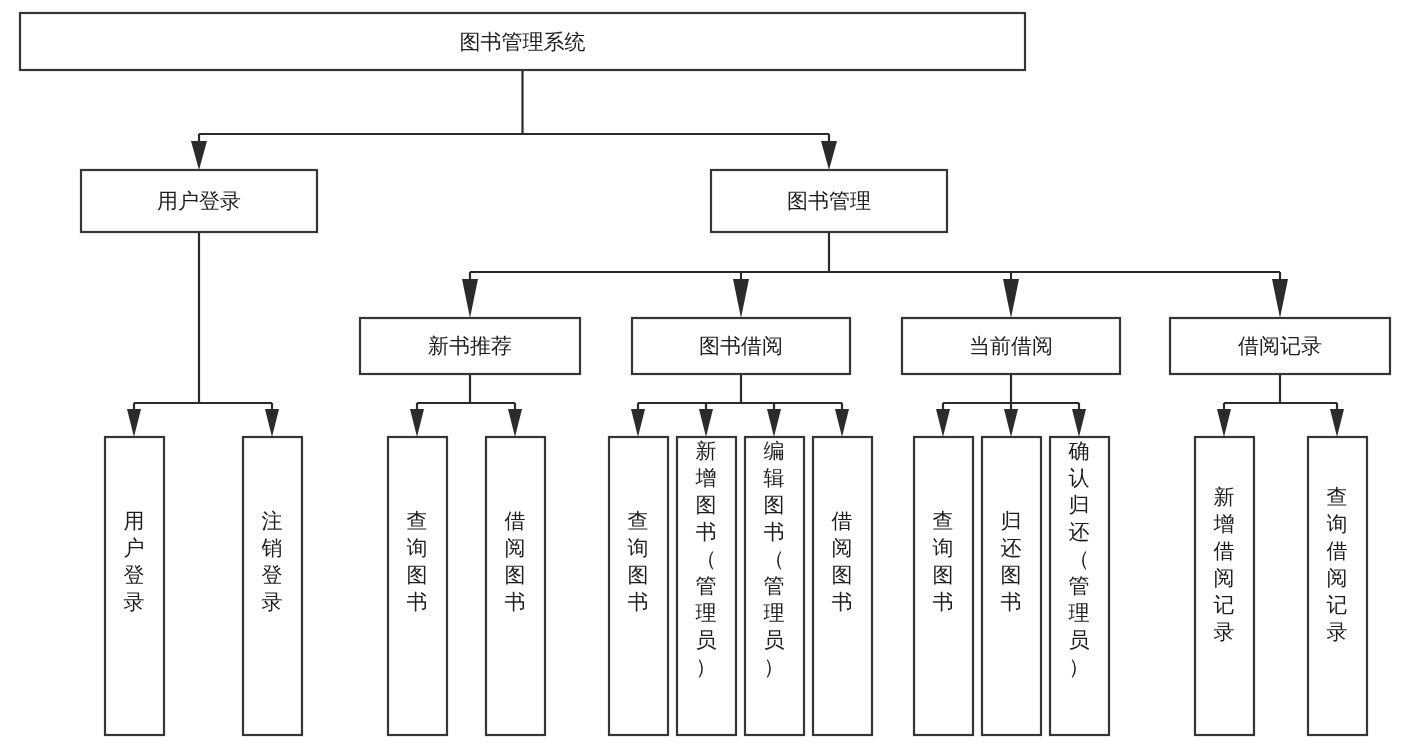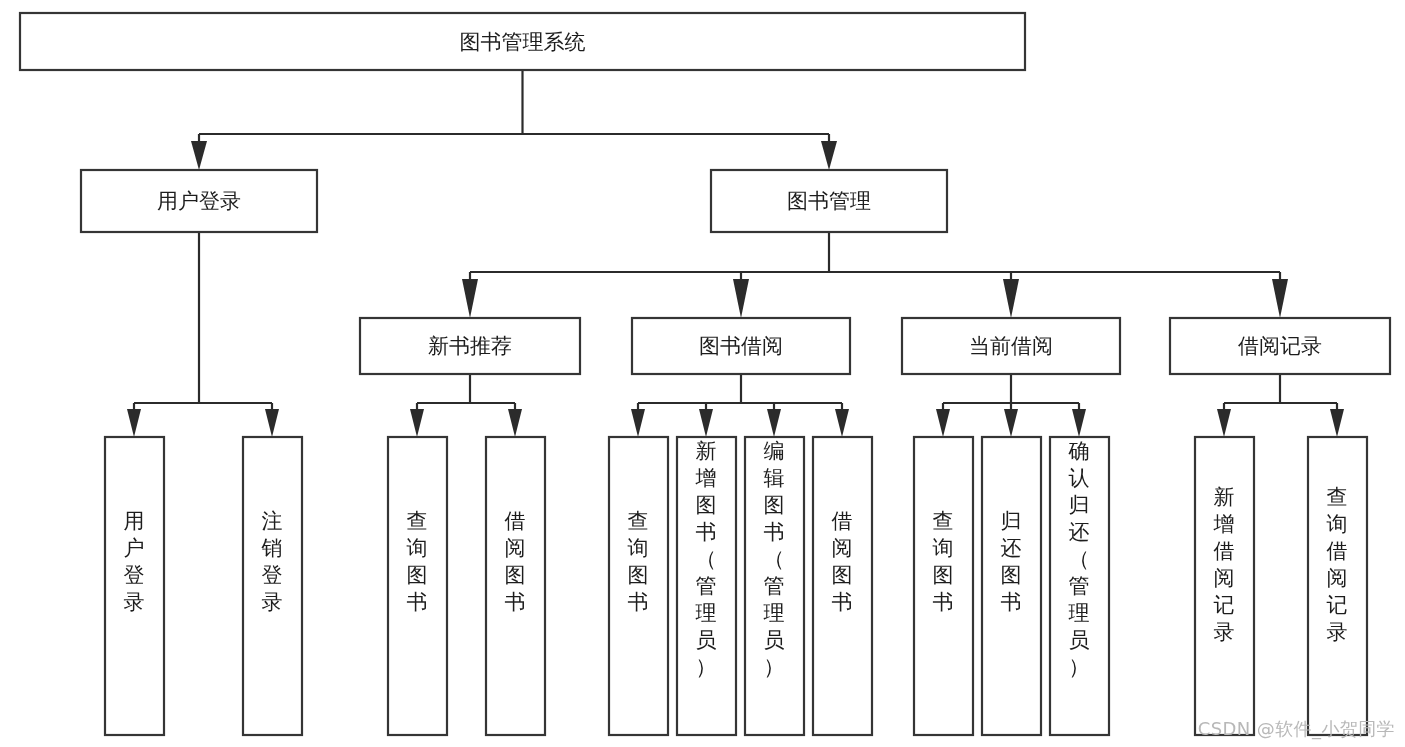--- a/index.html
+++ b/index.html
@@ -241,15 +241,14 @@
       <text class="node-label-vertical" x="1224" y="504"><tspan x="1224" dy="0">新</tspan><tspan x="1224" dy="27">增</tspan><tspan x="1224" dy="27">借</tspan><tspan x="1224" dy="27">阅</tspan><tspan x="1224" dy="27">记</tspan><tspan x="1224" dy="27">录</tspan></text>
     </g>
 
     <g>
       <rect class="node-box" x="1308" y="437" width="59" height="298"></rect>
       <text class="node-label-vertical" x="1337" y="504"><tspan x="1337" dy="0">查</tspan><tspan x="1337" dy="27">询</tspan><tspan x="1337" dy="27">借</tspan><tspan x="1337" dy="27">阅</tspan><tspan x="1337" dy="27">记</tspan><tspan x="1337" dy="27">录</tspan></text>
     </g>
 
   </svg>
 
-  <div class="watermark-text">CSDN @软件_小贺同学</div>
 
 </div>
 
 </body></html>

